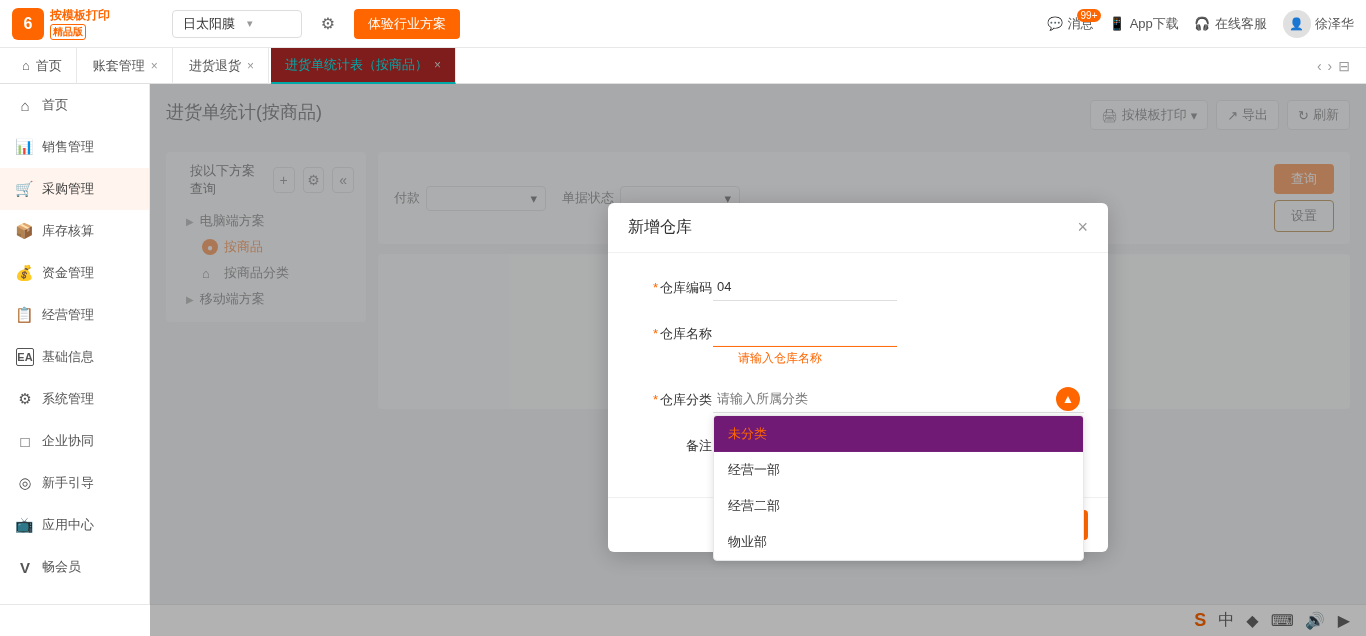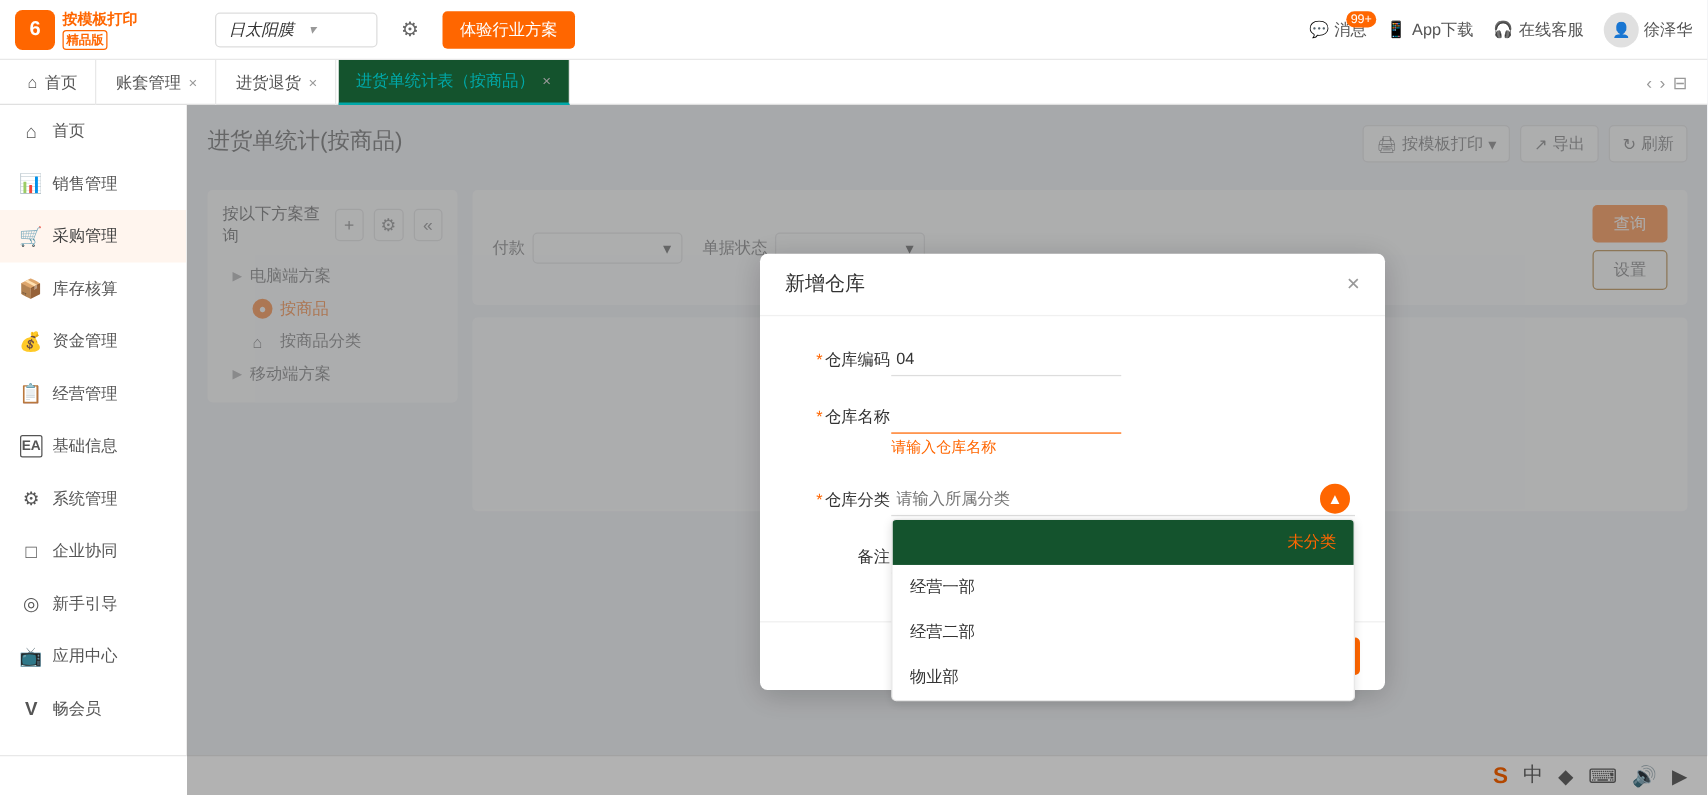--- a/index.html
+++ b/index.html
@@ -29,21 +29,21 @@
       color: white; font-weight: bold; font-size: 16px;
     }
     .logo-badge { font-size: 10px; color: #f60; border: 1px solid #f60; border-radius: 3px; padding: 0 2px; }
 
     .store-selector {
       display: flex; align-items: center; gap: 4px;
       border: 1px solid #ddd; border-radius: 4px;
       padding: 4px 10px; cursor: pointer; background: #fff;
       min-width: 130px;
     }
-    .store-selector span { color: #333; font-size: 13px; font-style: italic; }
+    .store-selector span { color: #333; font-size: 13px; }
 
     .gear-btn {
       width: 32px; height: 32px;
       display: flex; align-items: center; justify-content: center;
       cursor: pointer; color: #666; font-size: 16px;
     }
 
     .trial-btn {
       background: #f60; color: #fff;
       border: none; border-radius: 4px;
@@ -85,21 +85,21 @@
       height: 36px;
       display: flex; align-items: center; gap: 6px;
       padding: 0 14px;
       cursor: pointer;
       font-size: 13px;
       color: #555;
       border-right: 1px solid #e8e8e8;
       white-space: nowrap;
     }
     .tab-item.active {
-      background: #14532d;
+      background: #7f1d1d;
       color: #00a8a8;
       border-bottom: 2px solid #00a8a8;
     }
     .tab-item.home { color: #555; }
     .tab-close { color: #999; font-size: 12px; cursor: pointer; }
     .tab-spacer { flex: 1; }
     .tab-actions { display: flex; gap: 6px; padding: 0 8px; }
     .tab-action-btn { color: #999; cursor: pointer; font-size: 14px; }
 
     
@@ -220,21 +220,21 @@
     }
     .required { color: #f60; margin-right: 2px; }
     .form-input {
       flex: 1;
       border: none; border-bottom: 1px solid #ddd;
       padding: 6px 4px; font-size: 13px; color: #333;
       outline: none; background: transparent;
     }
     .form-input.error-border { border-bottom: 1px solid #f60; }
     .form-input-wrap { flex: 1; position: relative; }
-    .error-text { color: #f60; font-size: 12px; margin-top: 3px; }
+    .error-text { color: #f60; font-size: 12px; margin-top: 3px; margin-left: 25px; }
 
     .category-input-wrap {
       flex: 1; position: relative;
     }
     .category-input {
       width: 100%;
       border: none; border-bottom: 1px solid #ddd;
       padding: 6px 4px; font-size: 13px; color: #333;
       outline: none; background: transparent;
     }
@@ -256,21 +256,21 @@
       box-shadow: 0 2px 8px rgba(0,0,0,0.12);
       z-index: 300;
       overflow: hidden;
       margin-top: 2px;
     }
     .dropdown-item {
       padding: 9px 14px;
       font-size: 13px; color: #333;
       cursor: pointer;
     }
-    .dropdown-item.selected { background: #14532d; color: #f60; text-align: right; }
+    .dropdown-item.selected { background: #701a75; color: #f60; }
 
     .notes-input {
       flex: 1;
       border: none; border-bottom: 1px solid #ddd;
       padding: 6px 4px; font-size: 13px;
       outline: none; background: transparent;
     }
 
     .modal-footer {
       display: flex; justify-content: flex-end; gap: 10px;
@@ -441,21 +441,21 @@
             <span>刷新</span>
           </div>
         </div>
       </div>
 
       <div style="display:flex;gap:12px;">
 
         <div style="width:200px;flex-shrink:0;">
           <div style="background:#fff;border-radius:4px;padding:10px 12px;margin-bottom:10px;">
             <div style="display:flex;align-items:center;gap:8px;margin-bottom:10px;">
-              <span style="font-size:13px;color:#333;">按以下方案查询</span>
+              <span style="font-size:13px;color:#333;margin-left:12px;">按以下方案查询</span>
               <div class="filter-icon-btn">+</div>
               <div class="filter-icon-btn">⚙</div>
               <div class="filter-icon-btn">«</div>
             </div>
 
             <div class="tree-node">
               <span class="tree-arrow">▶</span>
               <span>电脑端方案</span>
             </div>
             <div class="tree-node-child active">

